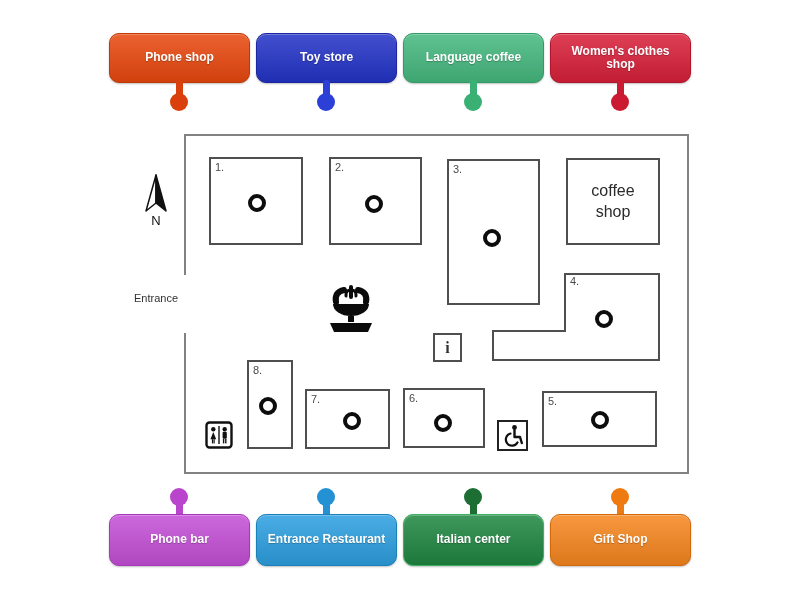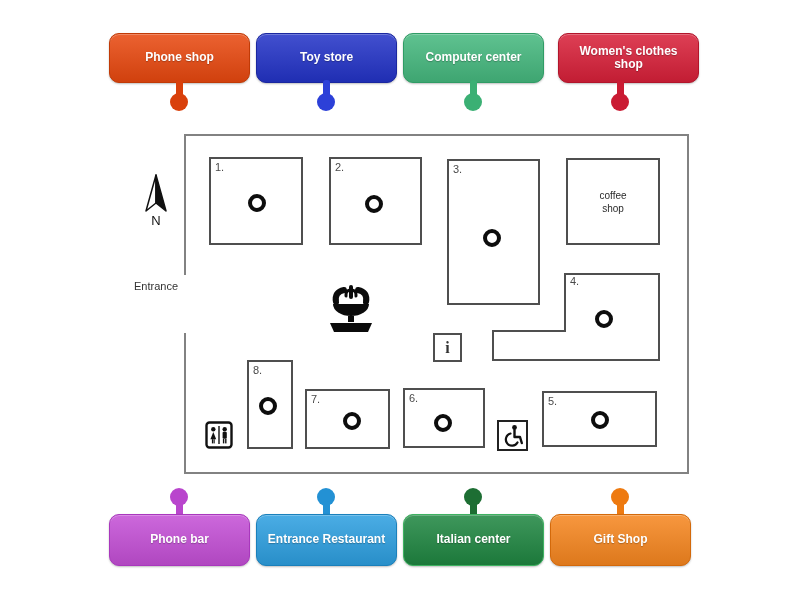--- a/index.html
+++ b/index.html
@@ -30,21 +30,21 @@
   .bot-group .label-btn{top:26px;height:52px;}
 
   
   .floor-plan{position:absolute;left:184px;top:134px;width:501px;height:336px;
               border:2px solid #828282;background:#fff;}
   .room{position:absolute;border:2px solid #4f4f4f;background:#fff;box-sizing:border-box;}
   .room-num{position:absolute;left:4px;top:2px;font-size:11px;color:#4a4a4a;}
   .target-circle{position:absolute;width:10px;height:10px;border:4px solid #0d0d0d;
                  border-radius:50%;background:#fff;cursor:pointer;}
   .coffee-label{width:100%;height:100%;display:flex;align-items:center;justify-content:center;
-                text-align:center;font-size:10px;color:#2b2b2b;line-height:1.3;}
+                text-align:center;font-size:16px;color:#2b2b2b;line-height:1.3;}
   .symbol-box{position:absolute;background:#fff;box-sizing:border-box;
               display:flex;align-items:center;justify-content:center;}
   .info-box{border:2px solid #4f4f4f;font-family:"Liberation Serif",serif;
             font-weight:700;font-size:16px;color:#333;}
   .small-note{font-size:11px;color:#333;}
   .north-n{font-size:13px;color:#111;text-align:center;}
 </style>
 </head>
 <body>
 
@@ -52,26 +52,26 @@
   <div class="label-btn" style="background-color: rgb(232, 72, 15); border-color: rgb(193, 58, 6);">Phone shop</div>
   <div class="pin-stem" style="background-color: rgb(217, 64, 11);"></div>
   <div class="pin-circle" style="background-color: rgb(217, 64, 11);"></div>
 </div>
 <div class="label-group top-group" style="left:256px;top:33px;">
   <div class="label-btn" style="background-color: rgb(35, 51, 199); border-color: rgb(26, 39, 160);">Toy store</div>
   <div class="pin-stem" style="background-color: rgb(44, 64, 216);"></div>
   <div class="pin-circle" style="background-color: rgb(44, 64, 216);"></div>
 </div>
 <div class="label-group top-group" style="left:403px;top:33px;">
-  <div class="label-btn" style="background-color: rgb(69, 184, 126); border-color: rgb(47, 156, 101);">Computer center</div>
+  <div class="label-btn" style="background-color: rgb(69, 184, 126); border-color: rgb(47, 156, 101);">Language coffee</div>
   <div class="pin-stem" style="background-color: rgb(59, 176, 116);"></div>
   <div class="pin-circle" style="background-color: rgb(59, 176, 116);"></div>
 </div>
 <div class="label-group top-group" style="left:550px;top:33px;">
-  <div class="label-btn" style="background-color: rgb(216, 32, 57); border-color: rgb(178, 21, 43); margin-left: 8px;">Women's clothes shop</div>
+  <div class="label-btn" style="background-color: rgb(216, 32, 57); border-color: rgb(178, 21, 43);">Women's clothes shop</div>
   <div class="pin-stem" style="background-color: rgb(202, 27, 51);"></div>
   <div class="pin-circle" style="background-color: rgb(202, 27, 51);"></div>
 </div>
 
 <div class="floor-plan">
 
   <div class="abs" style="left:-2px;top:139px;width:2px;height:58px;background:#fff;"></div>
 
   <div class="room" style="left:23px;top:21px;width:94px;height:88px;">
     <span class="room-num">1.</span>
@@ -152,21 +152,21 @@
     <path d="M13.5 13.5 A6.2 6.2 0 1 0 20.5 22.5" fill="none" stroke="#111" stroke-width="2.2" stroke-linecap="round"></path>
   </svg>
 </div>
 
 <svg class="abs" style="left:145px;top:174px;" width="22" height="38" viewBox="0 0 22 38">
   <polygon points="11,1 1,37 11,29" fill="#ffffff" stroke="#111" stroke-width="1.5" stroke-linejoin="round"></polygon>
   <polygon points="11,1 21,37 11,29" fill="#111" stroke="#111" stroke-width="1.5" stroke-linejoin="round"></polygon>
 </svg>
 <div class="abs north-n" style="left:146px;top:213px;width:20px;">N</div>
 
-<div class="abs small-note" style="left:126px;top:280px;width:60px;text-align:center;">Entrance</div>
+<div class="abs small-note" style="left:126px;top:292px;width:60px;text-align:center;">Entrance</div>
 
 <div class="label-group bot-group" style="left:109px;top:488px;">
   <div class="pin-circle" style="background-color: rgb(185, 69, 205);"></div>
   <div class="pin-stem" style="background-color: rgb(185, 69, 205);"></div>
   <div class="label-btn" style="background-color: rgb(196, 79, 214); border-color: rgb(169, 55, 189);">Phone bar</div>
 </div>
 <div class="label-group bot-group" style="left:256px;top:488px;">
   <div class="pin-circle" style="background-color: rgb(35, 145, 212);"></div>
   <div class="pin-stem" style="background-color: rgb(35, 145, 212);"></div>
   <div class="label-btn" style="background-color: rgb(45, 159, 224); border-color: rgb(26, 128, 187);">Entrance Restaurant</div>

